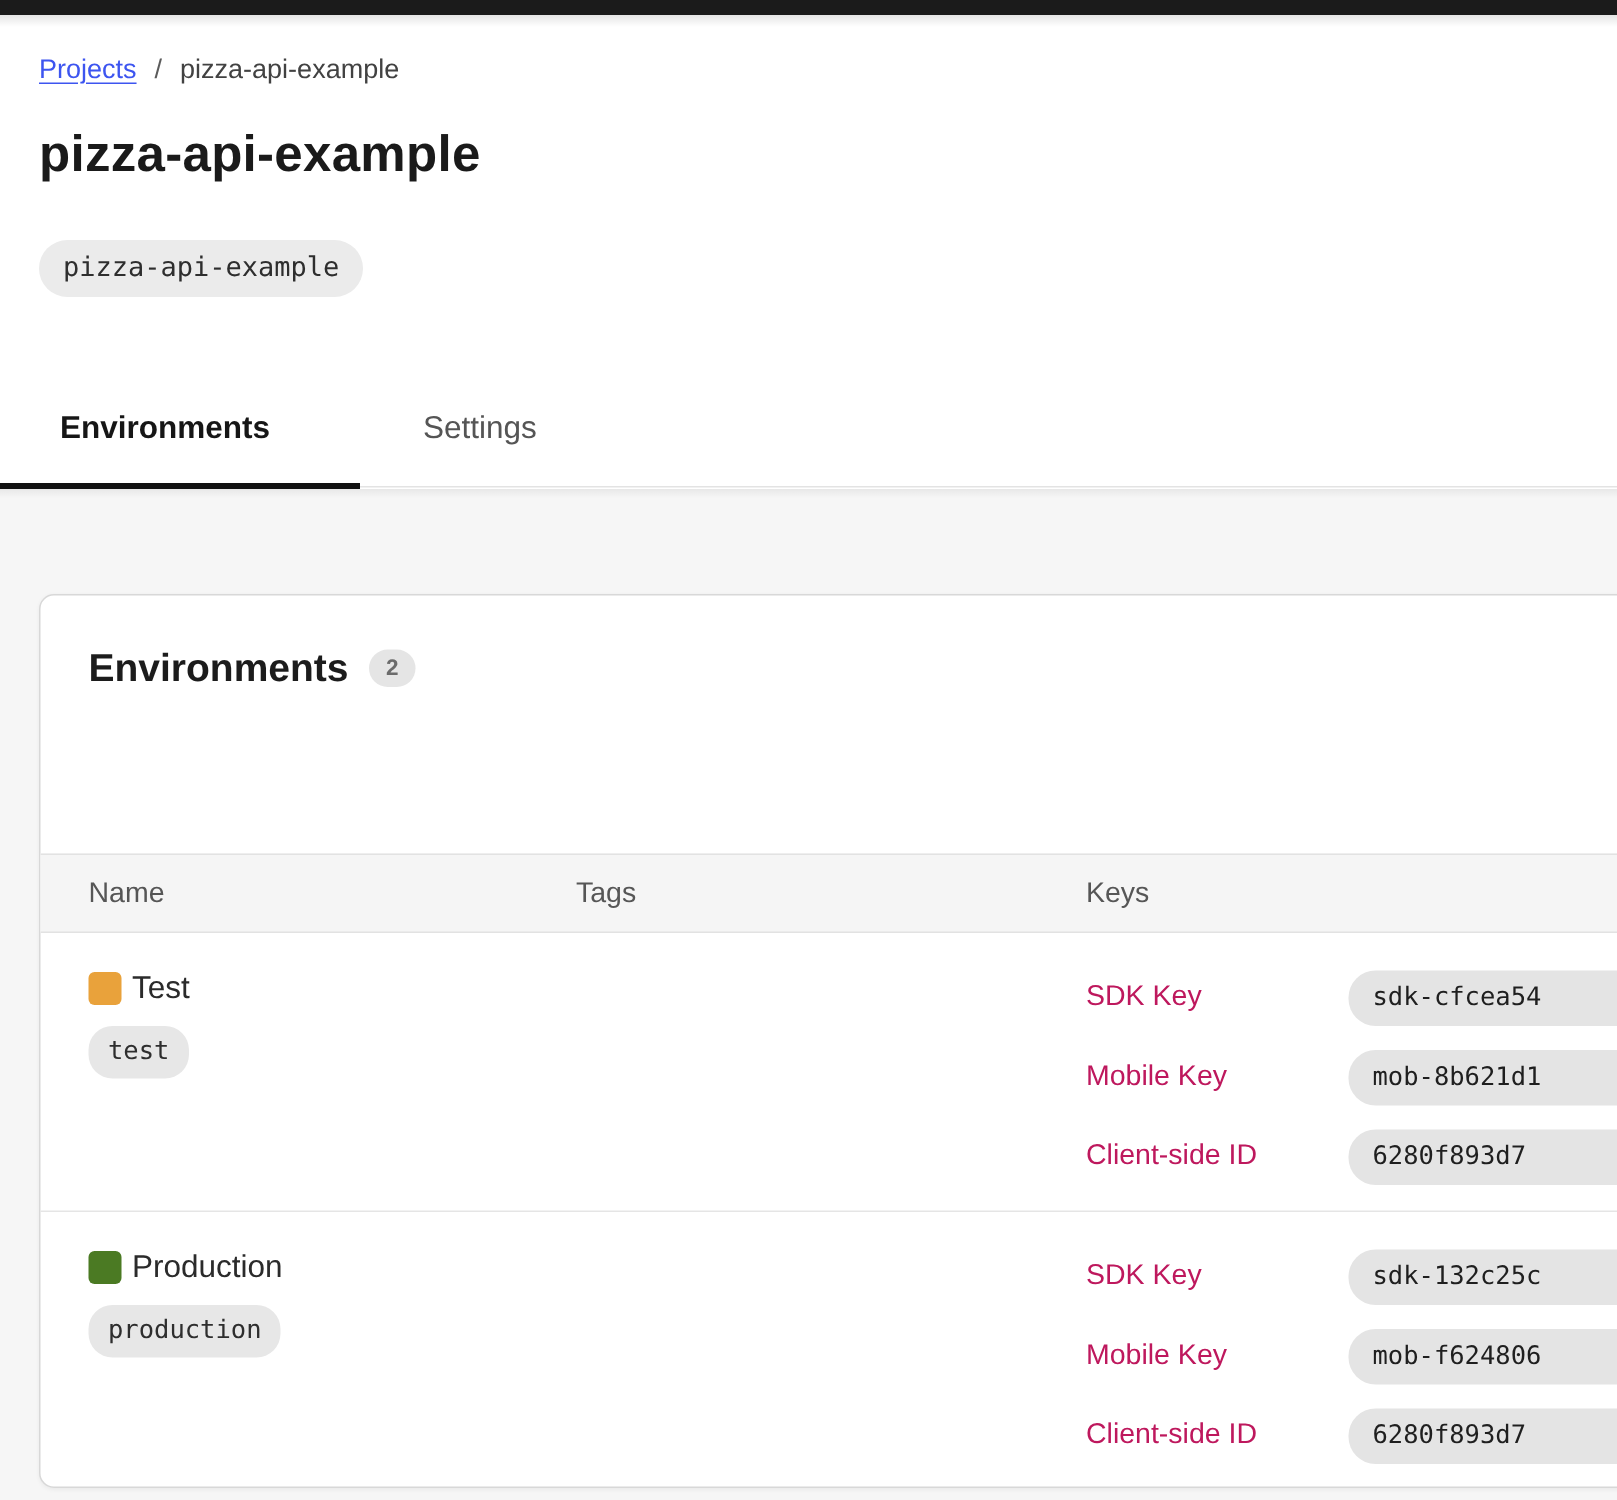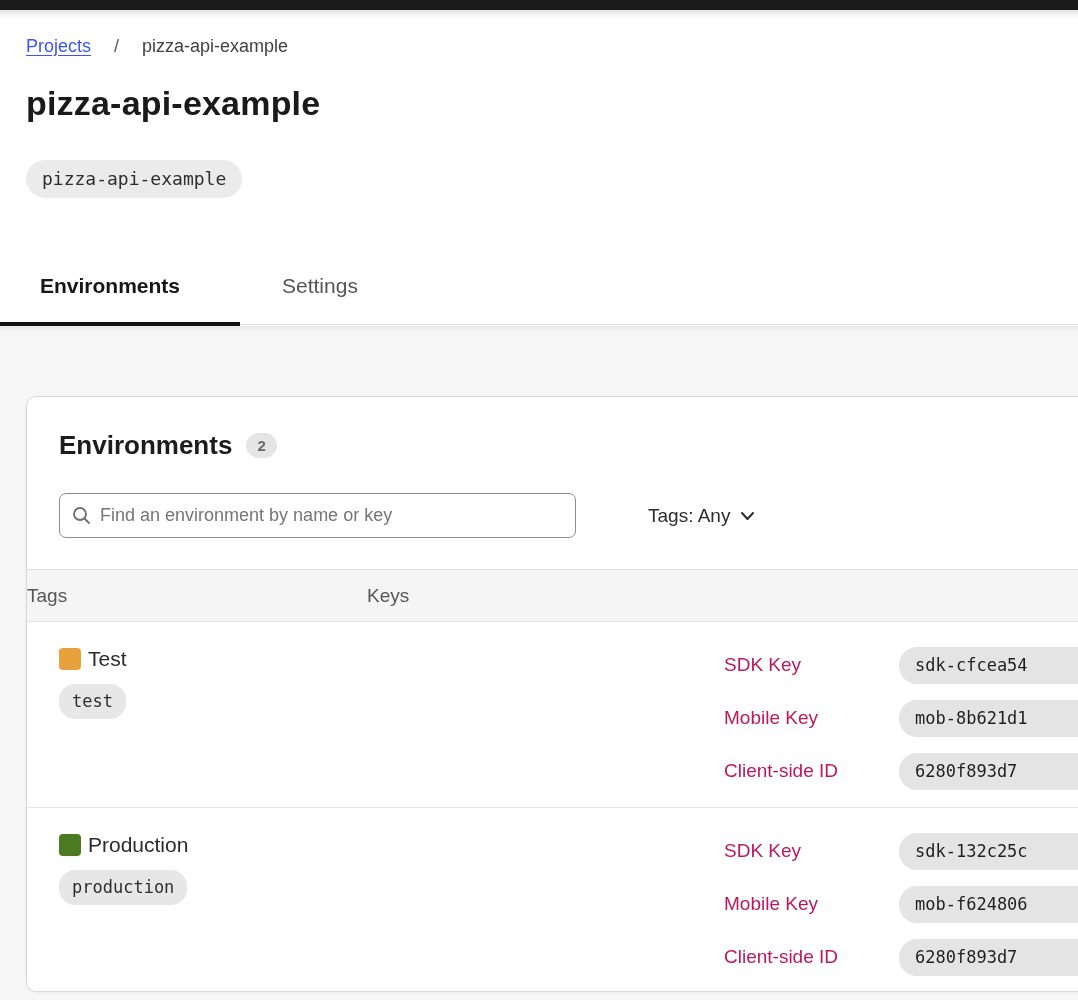--- a/index.html
+++ b/index.html
@@ -20,21 +20,21 @@
   }
   .topbar-shadow {
     position: absolute; top: 10px; left: 0; width: 100%; height: 8px;
     background: linear-gradient(to bottom, rgba(0,0,0,0.10), rgba(0,0,0,0));
   }
 
   
   .breadcrumb {
     position: absolute; top: 36px; left: 26px;
     font-size: 18px; color: #424242;
-    display: flex; align-items: center; gap: 23px; justify-content: flex-end;
+    display: flex; align-items: center; gap: 12px; justify-content: flex-end;
   }
   .breadcrumb a {
     color: #3d55f0; text-decoration: underline; cursor: pointer;
     text-underline-offset: 3px;
   }
   .breadcrumb .sep { color: #5b5b5b; }
 
   
   .page-title {
     position: absolute; top: 84px; left: 26px;
@@ -192,38 +192,24 @@
 <div class="section">
   <div class="section-shadow"></div>
 
   <div class="card">
 
     <div class="card-title-row">
       <span class="card-title">Environments</span>
       <span class="count-badge">2</span>
     </div>
 
-    <div class="controls">
-      <div class="search-box">
-        <svg width="19" height="19" viewBox="0 0 19 19">
-          <circle cx="8" cy="8" r="6" fill="none" stroke="#6f6f6f" stroke-width="1.8"></circle>
-          <line x1="12.5" y1="12.5" x2="17" y2="17" stroke="#6f6f6f" stroke-width="1.8" stroke-linecap="round"></line>
-        </svg>
-        <input type="text" placeholder="Find an environment by name or key" style="">
-      </div>
-      <button class="tags-filter">
-        <span>Tags: Any</span>
-        <svg width="15" height="10" viewBox="0 0 15 10">
-          <polyline points="2,2 7.5,8 13,2" fill="none" stroke="#2b2b2b" stroke-width="2" stroke-linecap="round" stroke-linejoin="round"></polyline>
-        </svg>
-      </button>
-    </div>
 
     <div class="env-table">
       <div class="thead">
+        <div class="col-name">Name</div>
         <div class="col-tags">Tags</div>
         <div class="col-keys">Keys</div>
       </div>
 
       <div class="trow">
         <div class="col-name">
           <div class="env-name-line">
             <span class="swatch" style="background: rgb(233, 162, 59);"></span>
             <a class="env-name">Test</a>
           </div>

